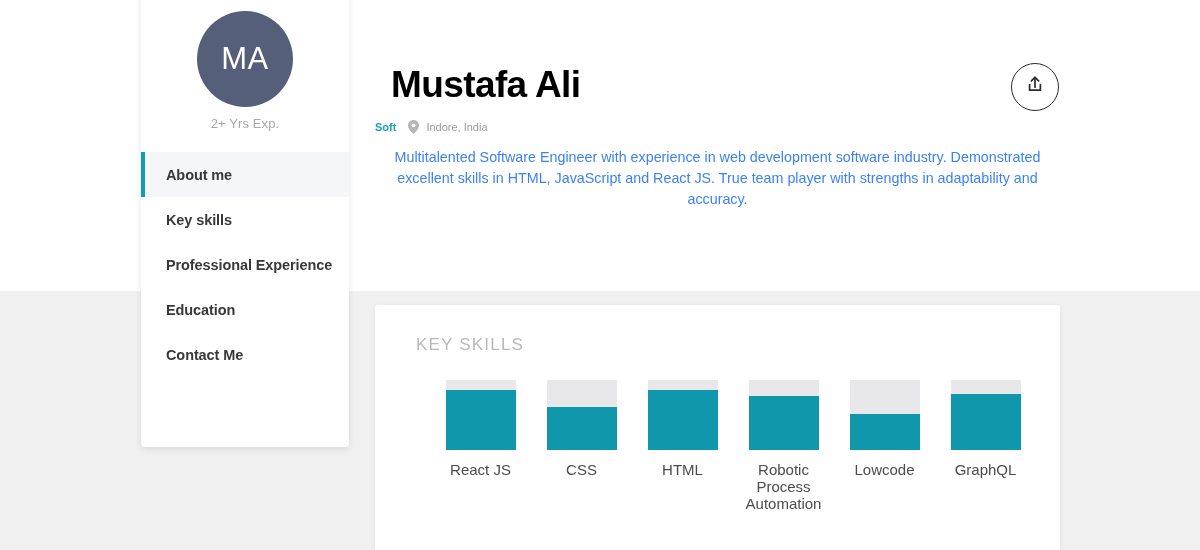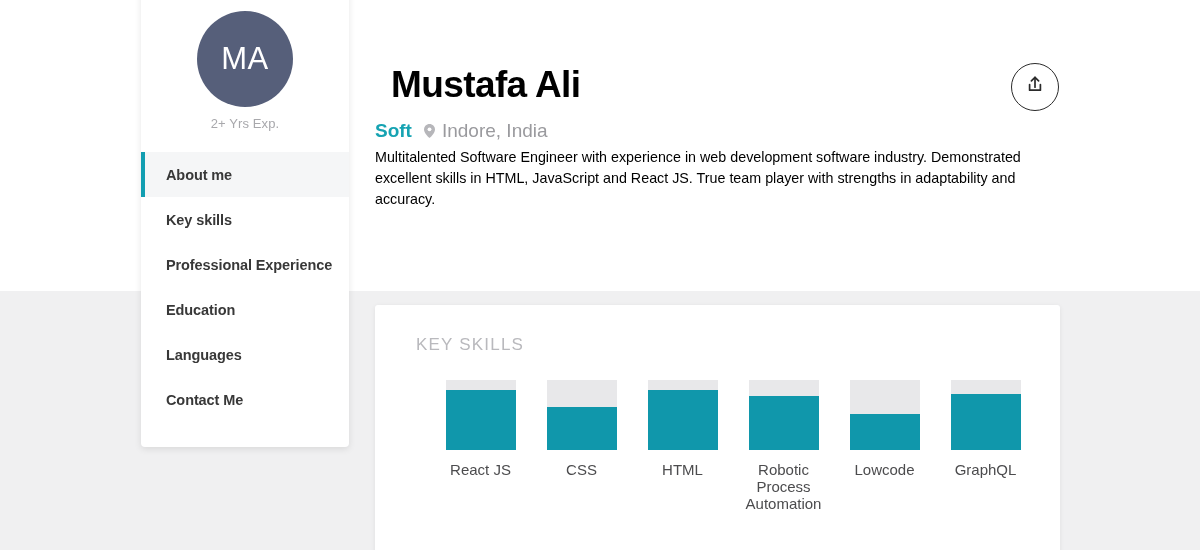--- a/index.html
+++ b/index.html
@@ -66,28 +66,28 @@
     position: absolute; left: 375px; top: 0; width: 700px; height: 291px;
   }
   .name {
     position: absolute; left: 16px; top: 64px;
     font-size: 37px; font-weight: 700; color: #000000;
     letter-spacing: -0.6px;
   }
   .meta {
     position: absolute; left: 0; top: 120px;
     display: flex; align-items: center; gap: 7px;
-    font-size: 19px;
+    font-size: 11px;
   }
   .meta-soft { color: #16a3b2; font-weight: 700; margin-right: 5px; }
   .pin-icon { display: inline-flex; align-items: center; }
   .meta-loc { color: #9a9a9e; }
   .bio {
     position: absolute; left: 0; top: 147px; width: 685px;
-    font-size: 14.3px; line-height: 21px; color: #000000;
+    font-size: 14.3px; line-height: 21px; color: #3b82f6; text-align: center;
   }
 
   .btn-message {
     position: absolute; left: 851px; top: 63px;
     width: 148px; height: 48px;
     background: #14a1b4; color: #ffffff;
     border: none; border-radius: 24px;
     font-family: "Liberation Sans", sans-serif;
     font-size: 14px; font-weight: 700;
     cursor: pointer;
@@ -155,23 +155,20 @@
         <span>About me</span>
       </div>
       <div class="nav-item">
         <span>Key skills</span>
       </div>
       <div class="nav-item">
         <span>Professional Experience</span>
       </div>
       <div class="nav-item">
         <span>Education</span>
-      </div>
-      <div class="nav-item">
-        <span>Languages</span>
       </div>
       <div class="nav-item">
         <span>Contact Me</span>
       </div>
     </div>
   </div>
 
   <div class="header">
     <div class="name">Mustafa Ali</div>
 

